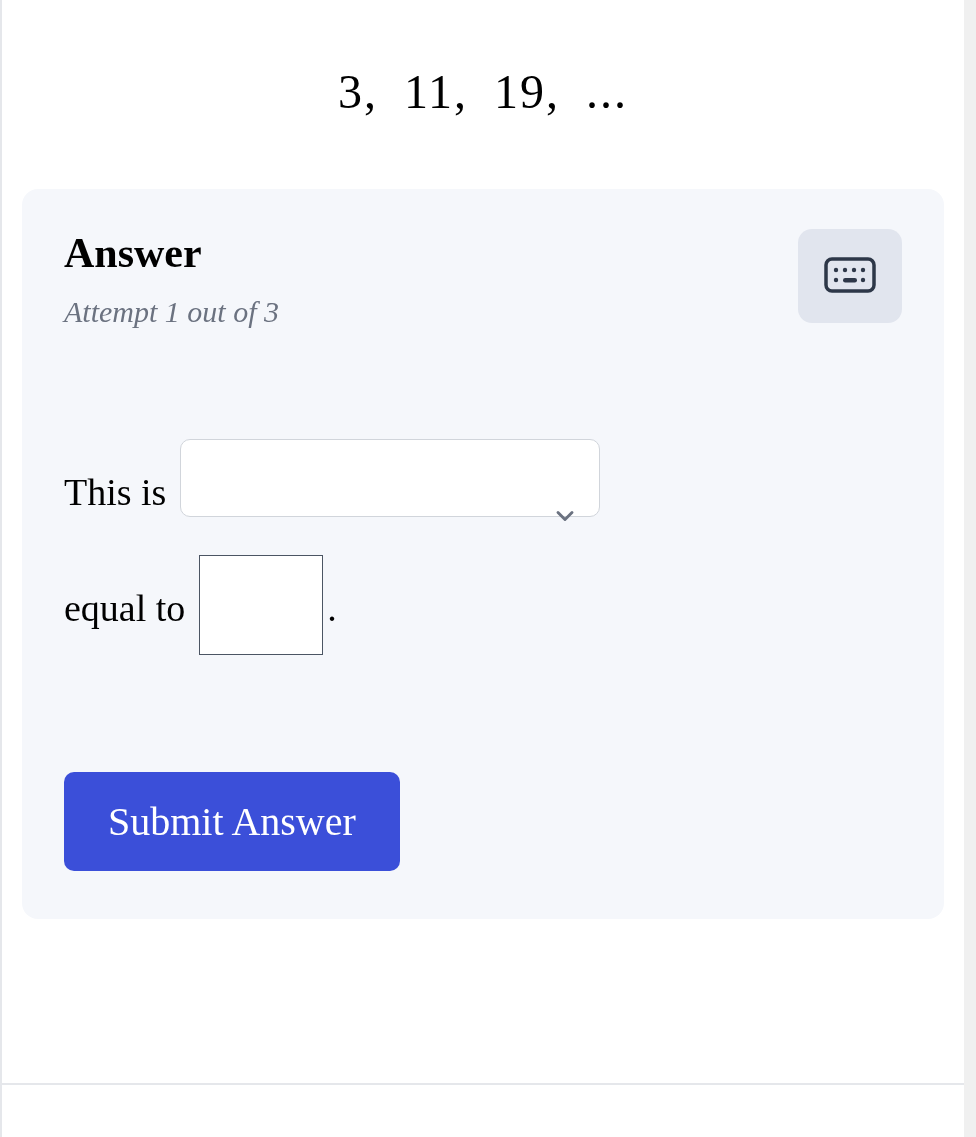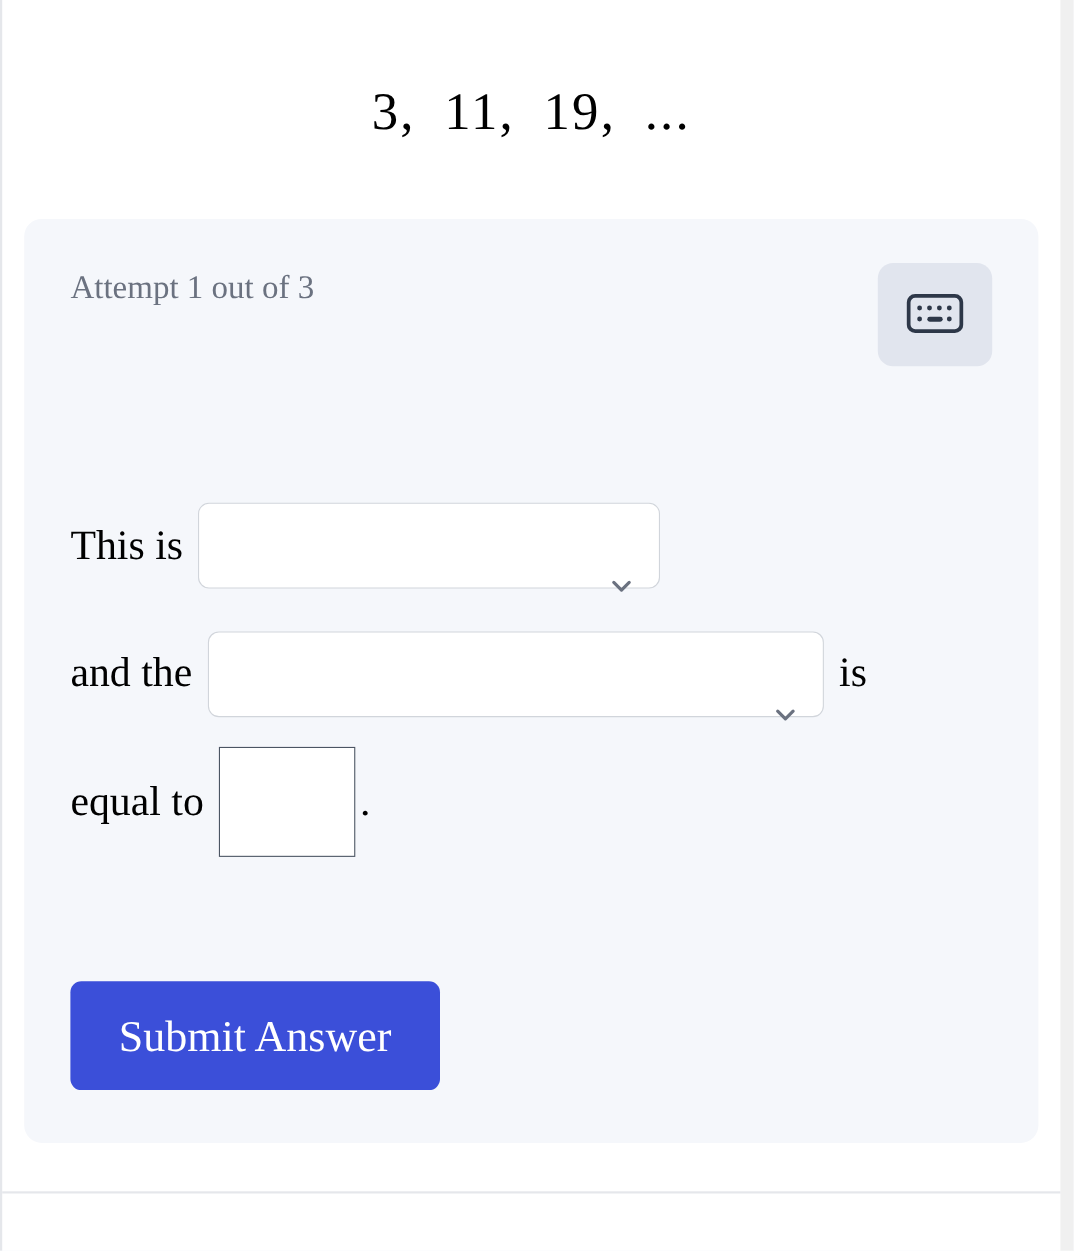--- a/index.html
+++ b/index.html
@@ -17,21 +17,21 @@
     }
     .outer-container {
       width: 100%;
       height: 100%;
       border-left: 2px solid #e5e7eb;
       border-right: 12px solid #f0f0f0;
       padding: 0;
       position: relative;
     }
     .content-wrap {
-      padding: 14px 10px;
+      padding: 4px 10px;
       height: 1085px;
       border-bottom: 2px solid #e5e7eb;
     }
     .sequence-display {
       text-align: center;
       font-size: 48px;
       padding: 60px 20px 70px 20px;
       font-family: Georgia, serif;
       letter-spacing: 2px;
     }
@@ -52,22 +52,23 @@
     }
     .answer-title {
       font-size: 42px;
       font-weight: bold;
       font-family: Georgia, serif;
       color: #000;
     }
     .attempt-text {
       font-size: 30px;
       color: #6b7280;
-      margin-top: 6px;
-      font-family: Georgia, serif;
+      margin-top: 18px;
+      font-family: Georgia, serif;
+      font-style: italic;
     }
     .keyboard-btn {
       background: #e1e5ee;
       border: none;
       border-radius: 14px;
       width: 104px;
       height: 94px;
       display: flex;
       align-items: center;
       justify-content: center;
@@ -79,21 +80,20 @@
     }
     .fill-in-sentence {
       margin-top: 110px;
       font-size: 38px;
       line-height: 2.8;
       font-family: Georgia, serif;
       color: #000;
     }
     .fill-in-sentence .line {
       display: flex;
-      align-items: center;
       flex-wrap: wrap;
       gap: 14px;
       margin-bottom: 10px;
     }
     .dropdown {
       position: relative;
       display: inline-flex;
       align-items: center;
       background: #ffffff;
       border: 1.5px solid #d1d5db;
@@ -149,20 +149,21 @@
     <div class="sequence-display">
       <span class="num">3,</span>
       <span class="num">11,</span>
       <span class="num">19,</span>
       <span class="num">...</span>
     </div>
 
     <div class="answer-card">
       <div class="answer-header">
         <div>
+          <div class="answer-title">Answer</div>
           <div class="attempt-text">Attempt 1 out of 3</div>
         </div>
         <button class="keyboard-btn">
           <span>
             <svg class="keyboard-icon-svg" viewBox="0 0 52 36" fill="none">
               <rect x="2" y="2" width="48" height="32" rx="6" stroke="#2d3748" stroke-width="3.5" fill="none"></rect>
               <circle cx="12" cy="13" r="2.2" fill="#2d3748"></circle>
               <circle cx="21" cy="13" r="2.2" fill="#2d3748"></circle>
               <circle cx="30" cy="13" r="2.2" fill="#2d3748"></circle>
               <circle cx="39" cy="13" r="2.2" fill="#2d3748"></circle>
@@ -180,32 +181,20 @@
           <div class="dropdown d1">
             <span></span>
             <span class="chevron">
               <svg viewBox="0 0 24 24" width="28" height="28">
                   <path d="M6 9l6 6 6-6" stroke="#6b7280" stroke-width="2.5" fill="none" stroke-linecap="round" stroke-linejoin="round"></path>
                 </svg>
             </span>
           </div>
         </div>
 
-        <div class="line">
-          <span>and the</span>
-          <div class="dropdown d2">
-            <span></span>
-            <span class="chevron">
-              <svg viewBox="0 0 24 24" width="28" height="28">
-                  <path d="M6 9l6 6 6-6" stroke="#6b7280" stroke-width="2.5" fill="none" stroke-linecap="round" stroke-linejoin="round"></path>
-                </svg>
-            </span>
-          </div>
-          <span>is</span>
-        </div>
 
         <div class="line">
           <span>equal to</span>
           <input class="number-input" type="text" value="" style="">
           <span style="margin-left:-10px;">.</span>
         </div>
       </div>
 
       <button class="submit-btn">Submit Answer</button>
     </div>

